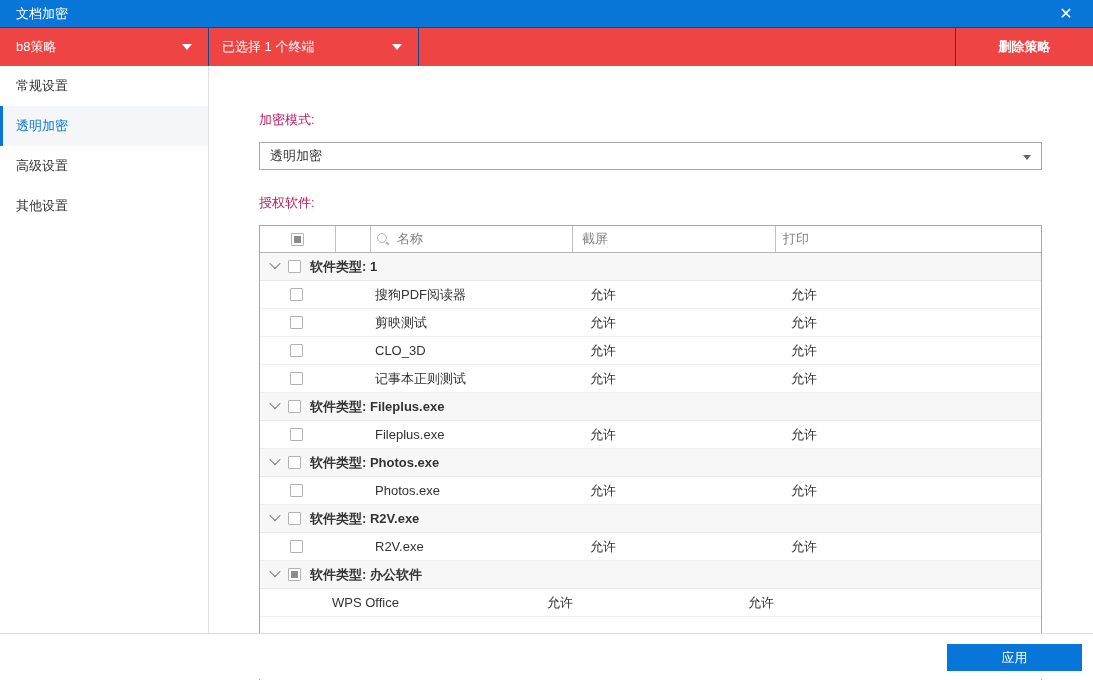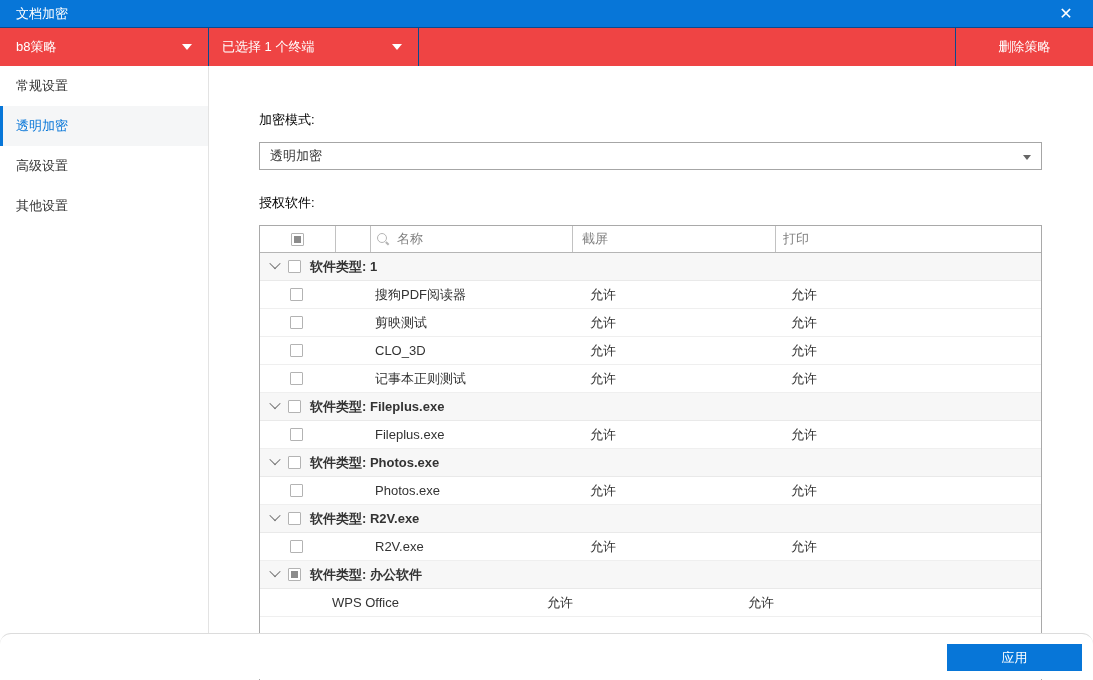--- a/index.html
+++ b/index.html
@@ -16,30 +16,30 @@
   
   .toolbar { height:38px; background:#ef4444; display:flex; align-items:stretch; color:#fff; }
   .tb-dd { display:flex; align-items:center; padding:0 16px; border-right:1px solid #0a4a8f; cursor:pointer; }
   .tb-dd.policy { width:209px; }
   .tb-dd.terminal { width:210px; padding-left:13px; }
   .tb-dd .lbl { flex:1; font-size:13px; }
   .caret-down-white { width:0; height:0; border-left:5px solid transparent; border-right:5px solid transparent;
     border-top:6px solid #fff; margin-left:8px; }
   .tb-spacer { flex:1; }
   .tb-delete { width:138px; border-left:1px solid #0a4a8f; display:flex; align-items:center;
-    justify-content:center; cursor:pointer; font-size:13px; }
+    justify-content:center; cursor:pointer; font-size:13px;font-weight:bold; }
 
   
   .body-wrap { display:flex; height:567px; }
   .sidebar { width:209px; border-right:1px solid #e3e3e3; padding-top:0; flex-shrink:0; }
   .side-item { height:40px; display:flex; align-items:center; padding-left:16px; cursor:pointer; color:#333; }
   .side-item.active { background:#f5f6f7; border-left:3px solid #0776d8; padding-left:13px; color:#0776d8; }
 
   .content { flex:1; padding:45px 51px 0 50px; position:relative; }
-  .field-label { margin-bottom:13px; color:#000000; }
+  .field-label { margin-bottom:13px; color:#be185d; }
   .select-box { width:100%; height:28px; border:1px solid #a6a6a6; display:flex; align-items:center;
     padding:0 10px; background:#fff; cursor:pointer; position:relative; margin-bottom:24px; }
   .select-caret { position:absolute; right:10px; top:12px; width:0; height:0;
     border-left:4px solid transparent; border-right:4px solid transparent; border-top:5px solid #666; }
 
   
   .grid { width:783px; height:459px; border:1px solid #a9a9a9; overflow:hidden; background:#fff; }
   .grid-header { height:27px; display:flex; border-bottom:1px solid #b5b5b5; align-items:stretch; color:#808080; }
   .gh-cell { display:flex; align-items:center; border-right:1px solid #c2c2c2; }
   .gh-check { width:76px; justify-content:center; }
@@ -66,21 +66,21 @@
   .g-row .cbx { margin-left:9px; }
   .g-row .g-label { margin-left:9px; font-weight:bold; color:#333; }
 
   .c-row { height:28px; display:flex; align-items:center; border-bottom:1px solid #efefef; background:#fff; }
   .c-row .cbx { margin-left:30px; }
   .c-row .c-name { width:278px; padding-left:72px; color:#333; }
   .c-row .c-shot { width:203px; padding-left:9px; color:#333; }
   .c-row .c-print { flex:1; padding-left:7px; color:#333; }
 
   
-  .footer { height:46px; border-top:1px solid #dcdcdc; position:relative; background:#fff;border-radius:11px; }
+  .footer { height:46px; border-top:1px solid #dcdcdc; position:relative; background:#fff; }
   .apply-btn { position:absolute; right:11px; top:10px; width:135px; height:27px; background:#0776d8;
     color:#fff; border:none; font-size:13px; font-family:inherit; cursor:pointer; }
 </style>
 </head>
 <body>
 
 <div class="titlebar">
   <span class="title">文档加密</span>
   <span class="close-btn">✕</span>
 </div>

